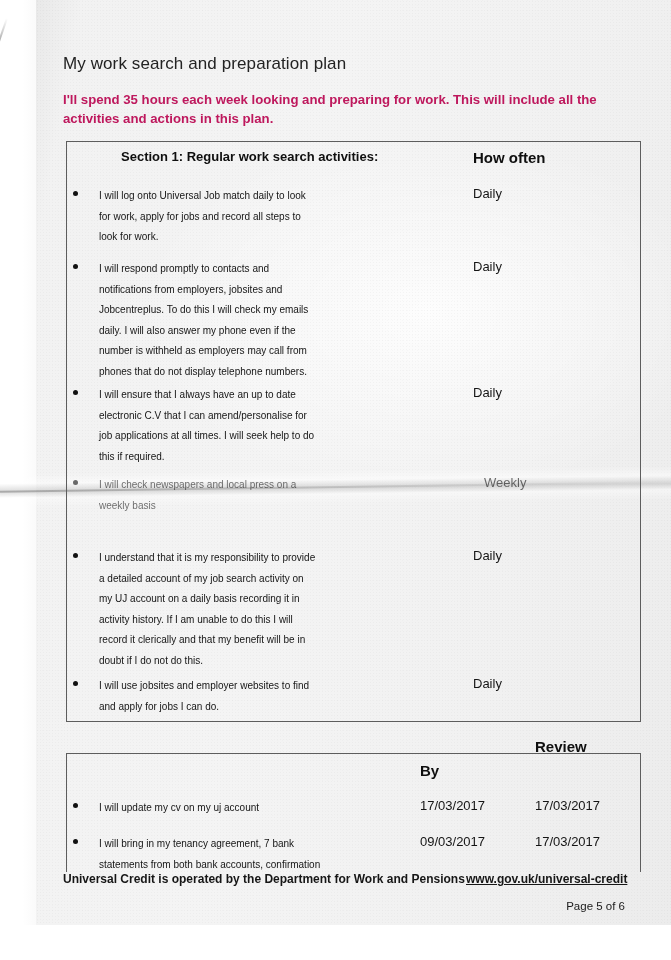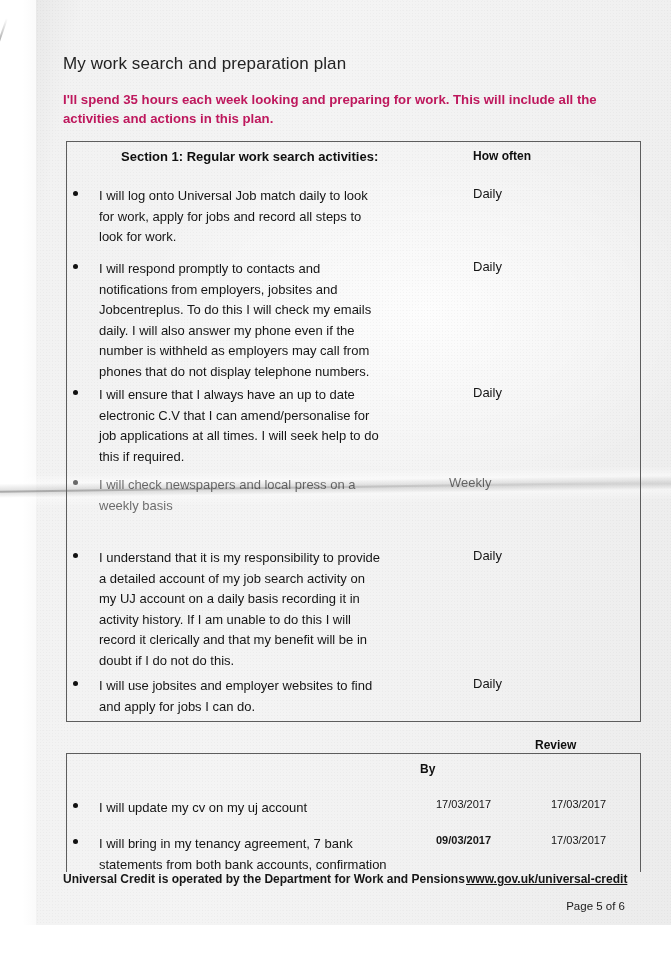--- a/index.html
+++ b/index.html
@@ -123,54 +123,53 @@
 
   .sec-head {
     position: absolute;
     font-size: 13px;
     font-weight: bold;
     color: #0f0f0f;
     white-space: nowrap;
   }
   .col-head {
     position: absolute;
-    font-size: 12px;
+    font-size: 15px;
     font-weight: bold;
     color: #0f0f0f;
     white-space: nowrap;
   }
 
   .row { position: absolute; }
   .bullet {
     position: absolute;
     left: 0; top: 5px;
     width: 5px; height: 5px;
     border-radius: 50%;
     background: #111;
   }
   .row-text {
     position: absolute;
     left: 26px; top: 0;
-    font-size: 13px;
+    font-size: 10px;
     line-height: 20.5px;
     color: #151515;
     white-space: pre-line;
   }
   .row-freq {
     position: absolute;
     font-size: 13px;
     color: #151515;
     white-space: nowrap;
   }
   .row-date {
     position: absolute;
-    font-size: 11px;
+    font-size: 13px;
     color: #151515;
     white-space: nowrap;
-    margin-left: 16px;
   }
 
   
   .footer-line {
     position: absolute;
     left: 63px; top: 872px;
     font-size: 12px;
     font-weight: bold;
     color: #161616;
     white-space: nowrap;
@@ -248,21 +247,21 @@
 job applications at all times. I will seek help to do
 this if required.</span>
     </div>
     <div class="row-freq" style="left:473px; top:385px;">Daily</div>
 
     <div class="row faded" style="left:73px; top:475px; width:400px;">
       <span class="bullet"></span>
       <span class="row-text">I will check newspapers and local press on a
 weekly basis</span>
     </div>
-    <div class="row-freq faded" style="left:449px; top:475px;">Weekly</div>
+    <div class="row-freq faded" style="left:484px; top:475px;">Weekly</div>
 
     <div class="row" style="left:73px; top:548px; width:400px;">
       <span class="bullet"></span>
       <span class="row-text">I understand that it is my responsibility to provide
 a detailed account of my job search activity on
 my UJ account on a daily basis recording it in
 activity history. If I am unable to do this I will
 record it clerically and that my benefit will be in
 doubt if I do not do this.</span>
     </div>
@@ -285,21 +284,21 @@
       <span class="row-text">I will update my cv on my uj account</span>
     </div>
     <div class="row-date" style="left:420px; top:798px;">17/03/2017</div>
     <div class="row-date" style="left:535px; top:798px;">17/03/2017</div>
 
     <div class="row" style="left:73px; top:834px; width:340px;">
       <span class="bullet"></span>
       <span class="row-text">I will bring in my tenancy agreement, 7 bank
 statements from both bank accounts, confirmation</span>
     </div>
-    <div class="row-date" style="left:420px; top:834px;font-weight:bold;">09/03/2017</div>
+    <div class="row-date" style="left:420px; top:834px;">09/03/2017</div>
     <div class="row-date" style="left:535px; top:834px;">17/03/2017</div>
 
     <div class="footer-line">Universal Credit is operated by the Department for Work and Pensions</div>
     <div class="footer-url">www.gov.uk/universal-credit</div>
     <div class="page-num">Page 5 of 6</div>
 
   </div>
 </div>
 
 </body></html>

